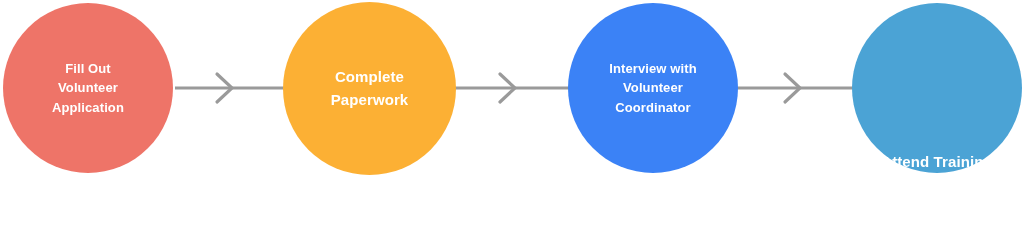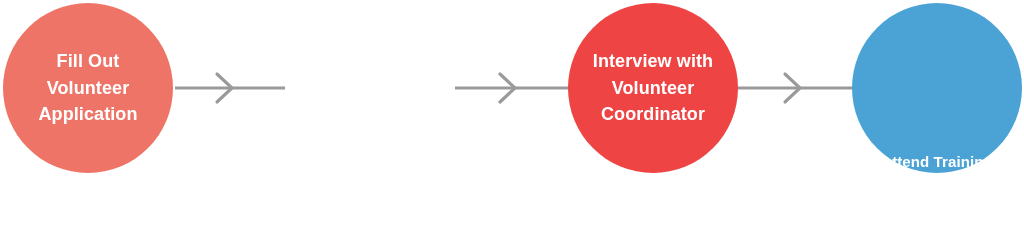--- a/index.html
+++ b/index.html
@@ -37,21 +37,21 @@
     border-radius: 50%;
     display: flex;
     align-items: center;
     justify-content: center;
     box-sizing: border-box;
   }
 
   .step-label {
     color: #ffffff;
     font-weight: bold;
-    font-size: 18px;
+    font-size: 13px;
     line-height: 1.48;
     text-align: center;
     letter-spacing: 0.1px;
     width: 88%;
     white-space: pre-line;
     user-select: none;
   }
 
   .node-1 { left: 3px;   top: 3px; width: 170px; height: 170px; }
   .node-2 { left: 283px; top: 2px; width: 173px; height: 173px; }
@@ -79,22 +79,26 @@
       <polyline points="785,74 800,88 785,102" stroke-linecap="round"></polyline>
     </g>
   </svg>
 
   <div class="step-node node-1" style="background-color: rgb(238, 116, 104);">
     <span class="step-label" style="color: rgb(255, 255, 255);">Fill Out
 Volunteer
 Application</span>
   </div>
 
+  <div class="step-node node-2" style="background-color: rgb(252, 176, 52);">
+    <span class="step-label" style="color: rgb(255, 255, 255);">Complete
+Paperwork</span>
+  </div>
 
-  <div class="step-node node-3" style="background-color: #ef4444;">
+  <div class="step-node node-3" style="background-color: #3b82f6;">
     <span class="step-label" style="color: rgb(255, 255, 255);">Interview with
 Volunteer
 Coordinator</span>
   </div>
 
   <div class="step-node node-4" style="background-color: rgb(75, 163, 213);">
     <span class="step-label" style="color: rgb(255, 255, 255);">Attend Training</span>
   </div>
 
 </div>

